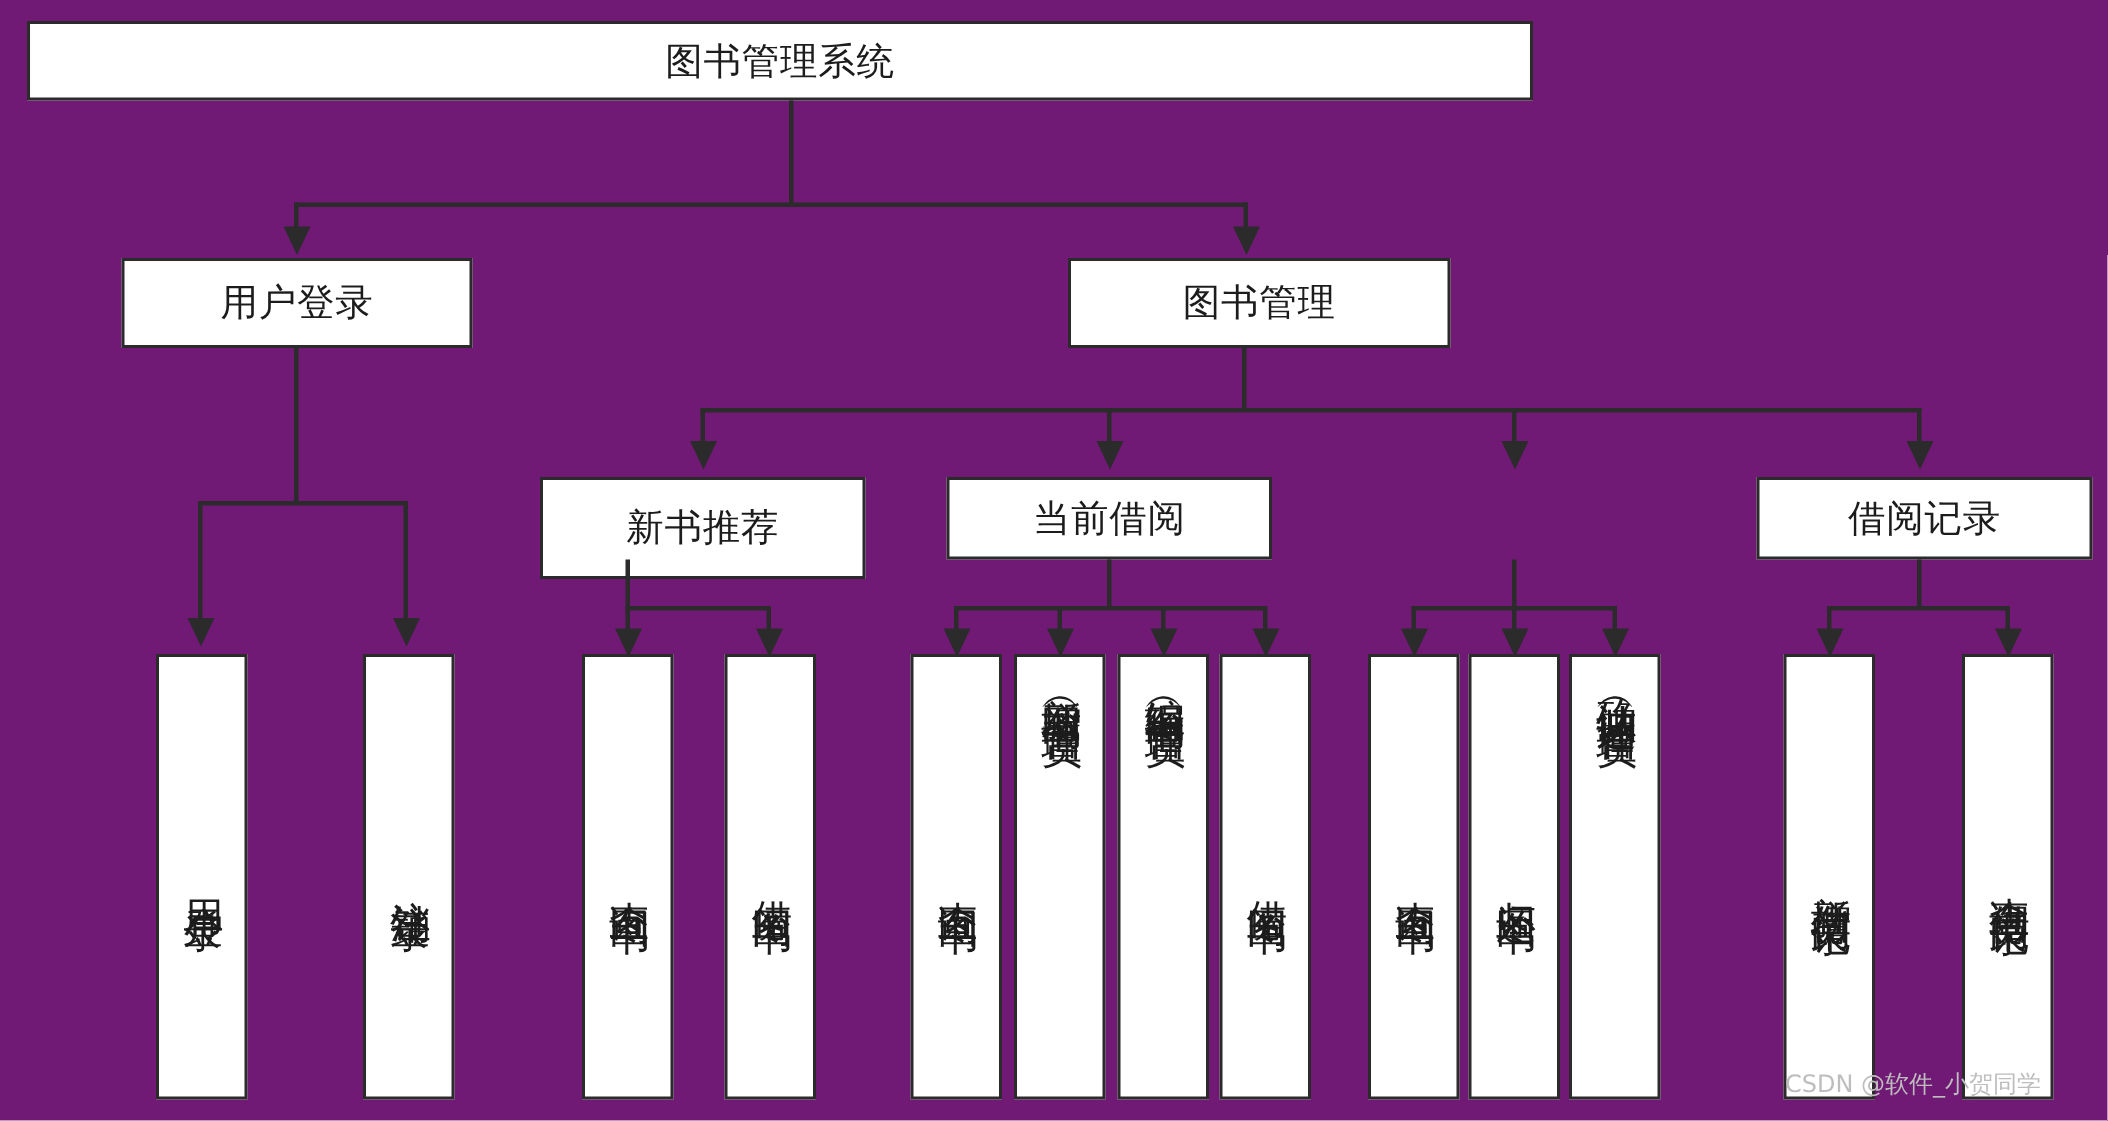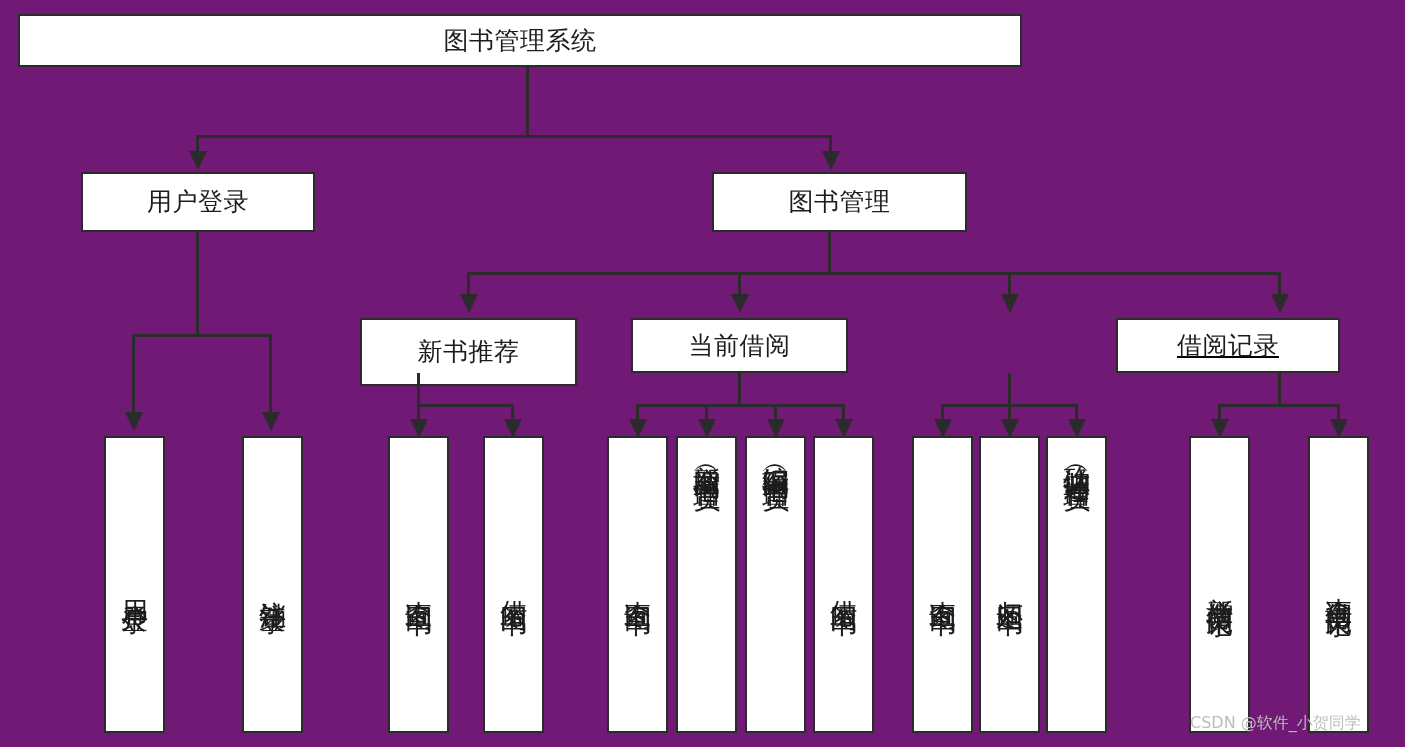--- a/index.html
+++ b/index.html
@@ -129,21 +129,21 @@
   <div class="arrow" style="left:1001px; top:294px;"></div>
   <div class="ln vln" style="left:1278px; top:272px; width:3px; height:28px;"></div>
   <div class="arrow" style="left:1271px; top:294px;"></div>
 
   <div class="node horiz" style="left:360px; top:318px; width:217px; height:68px;">
     <span class="label">新书推荐</span>
   </div>
   <div class="node horiz" style="left:631px; top:318px; width:217px; height:55px;">
     <span class="label">当前借阅</span>
   </div>
-  <div class="node horiz" style="left:1116px; top:318px; width:224px; height:55px;text-decoration:underline;">
+  <div class="node horiz" style="left:1171px; top:318px; width:224px; height:55px;">
     <span class="label">借阅记录</span>
   </div>
 
   <div class="ln vln" style="left:417px; top:373px; width:3px; height:33px;"></div>
   <div class="ln hln" style="left:417px; top:404px; width:97px; height:3px;"></div>
   <div class="ln vln" style="left:417px; top:404px; width:3px; height:26px;"></div>
   <div class="arrow" style="left:410px; top:419px;"></div>
   <div class="ln vln" style="left:511px; top:404px; width:3px; height:26px;"></div>
   <div class="arrow" style="left:504px; top:419px;"></div>
 

